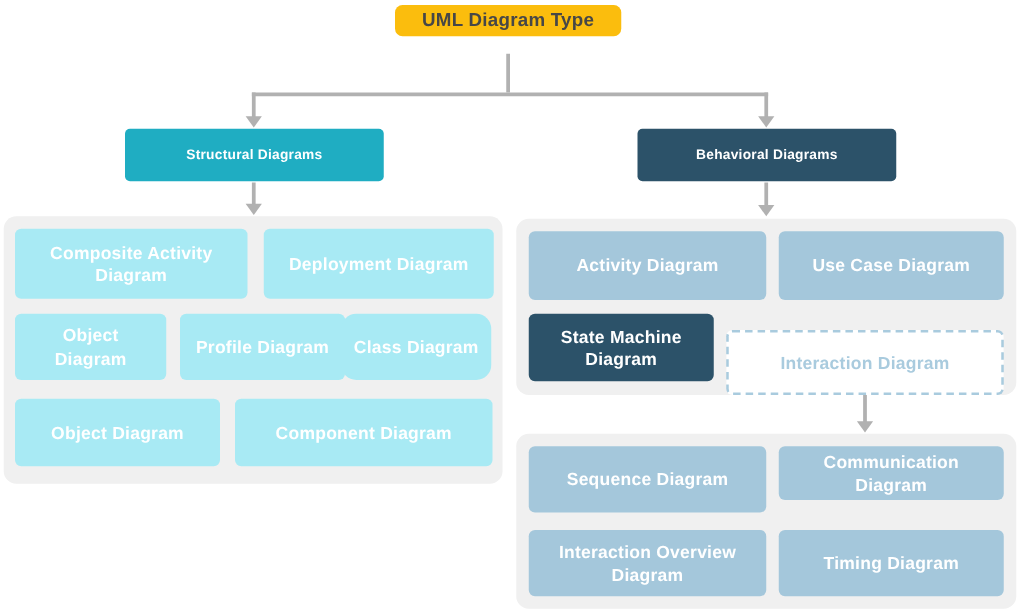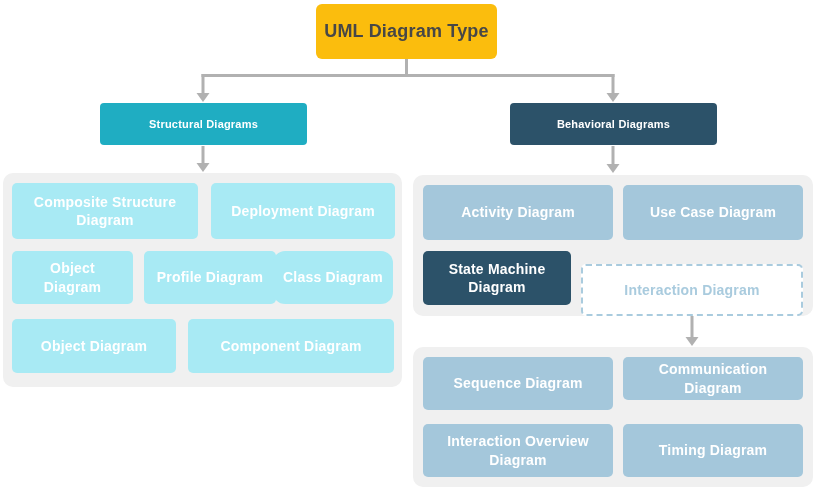--- a/index.html
+++ b/index.html
@@ -34,25 +34,25 @@
     font-weight: bold;
     font-size: 14px;
     line-height: 1.3;
     letter-spacing: 0.2px;
     color: var(--color-item-text, #FFFFFF);
     border-radius: 5px;
     box-sizing: border-box;
     padding: 2px 8px;
   }
   .node-root {
-    left: 316px; top: 4px; width: 181px; height: 55px;
+    left: 316px; top: 4px; width: 181px; height: 25px;
     background: var(--color-root-bg, #FBBD0D);
     color: var(--color-root-text, #474747);
     border-radius: 6px;
-    font-size: 18px;
+    font-size: 15px;
   }
   .node-header { font-size: 11px; border-radius: 4px; }
   .hdr-structural {
     left: 100px; top: 103px; width: 207px; height: 42px;
     background: var(--color-structural-header-bg, #1FADC2);
   }
   .hdr-behavioral {
     left: 510px; top: 103px; width: 207px; height: 42px;
     background: var(--color-behavioral-header-bg, #2C5269);
   }
@@ -119,21 +119,21 @@
   <div class="node node-header hdr-structural">
     <span>Structural Diagrams</span>
   </div>
 
   <div class="node node-header hdr-behavioral">
     <span>Behavioral Diagrams</span>
   </div>
 
   <div class="panel panel-structural">
     <div class="node item-cyan n-composite">
-      <span>Composite Structure Diagram</span>
+      <span>Composite Activity Diagram</span>
     </div>
     <div class="node item-cyan n-deployment">
       <span>Deployment Diagram</span>
     </div>
     <div class="node item-cyan n-package">
       <span>Object Diagram</span>
     </div>
     <div class="node item-cyan n-profile">
       <span>Profile Diagram</span>
     </div>

